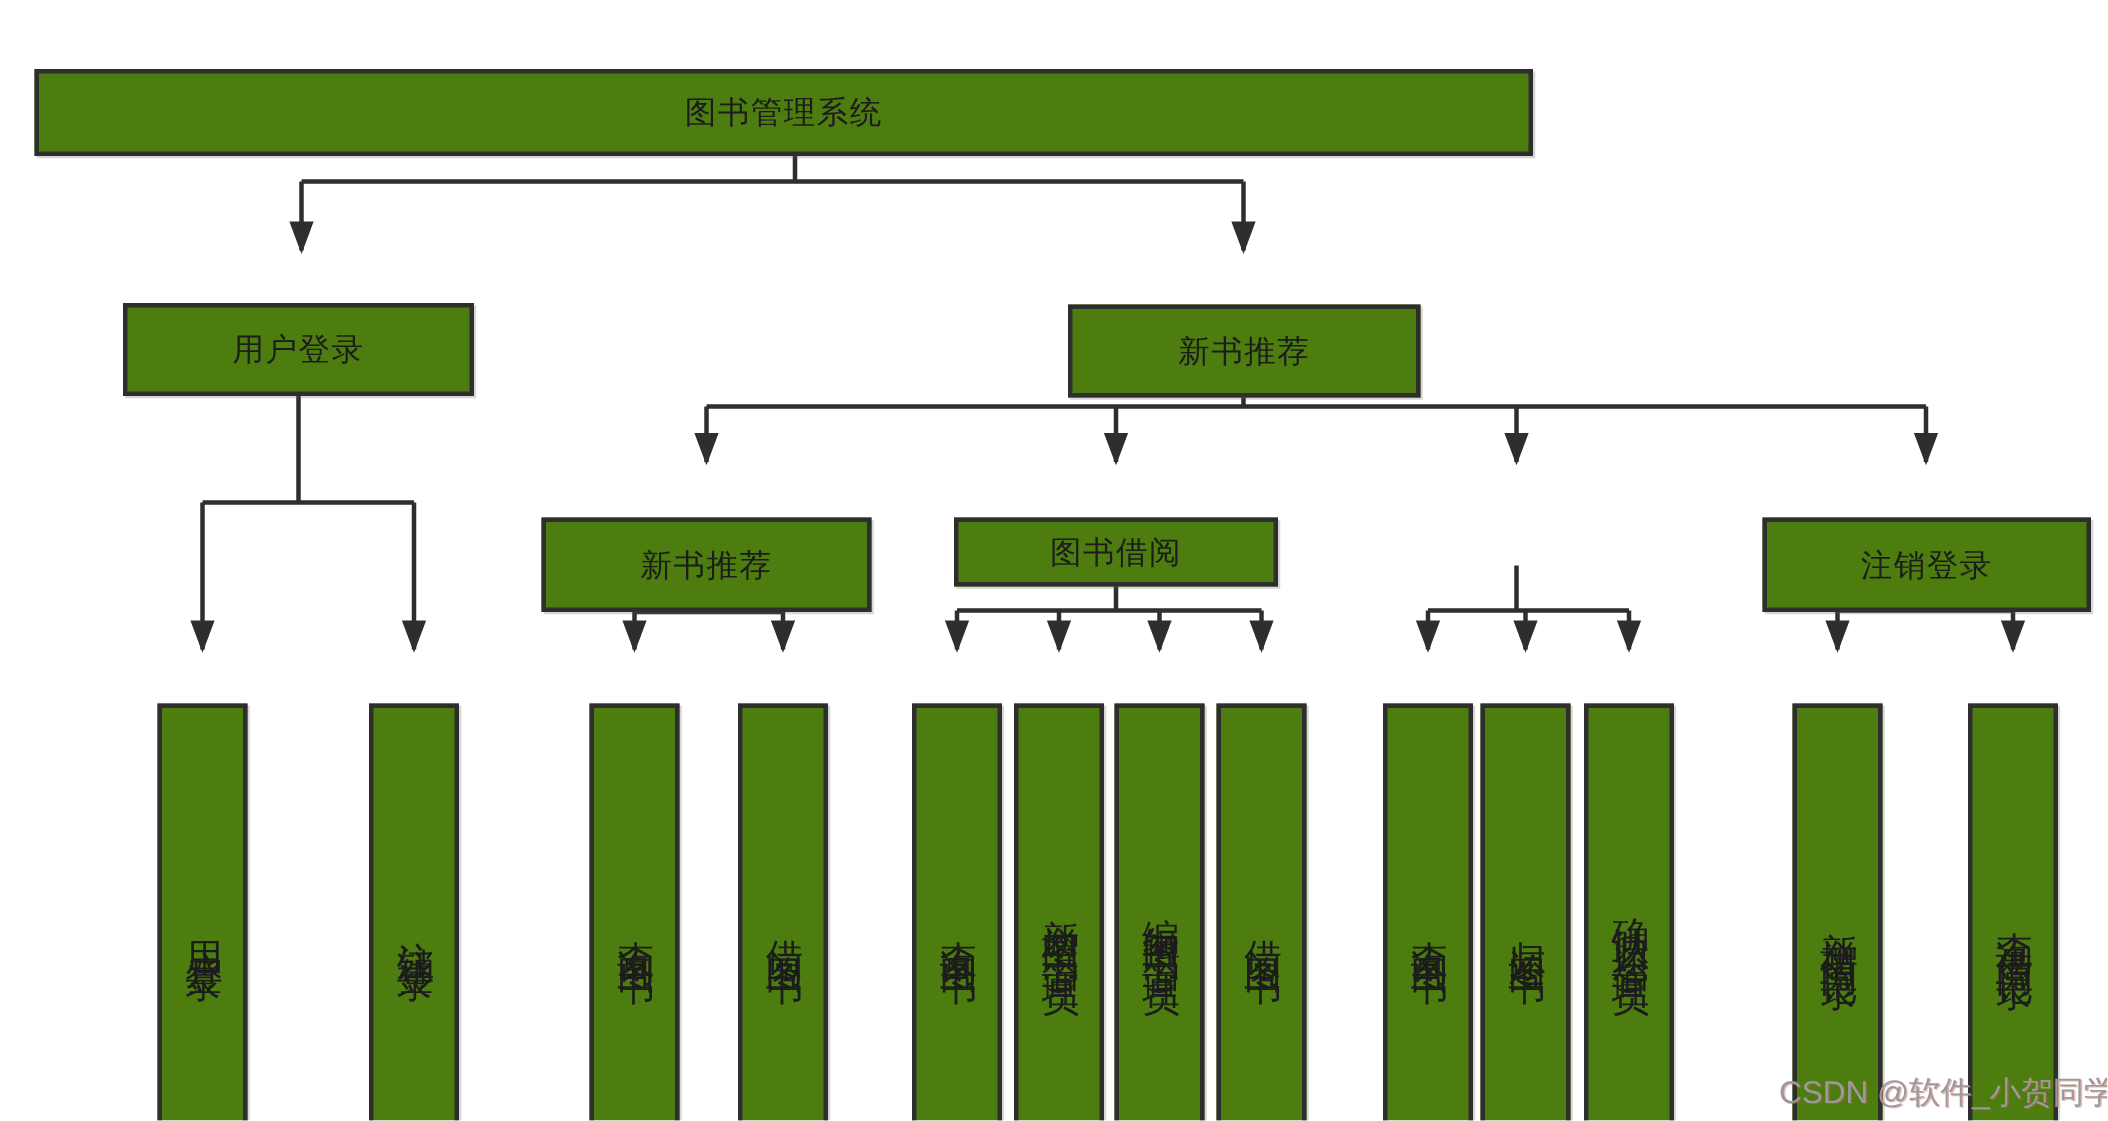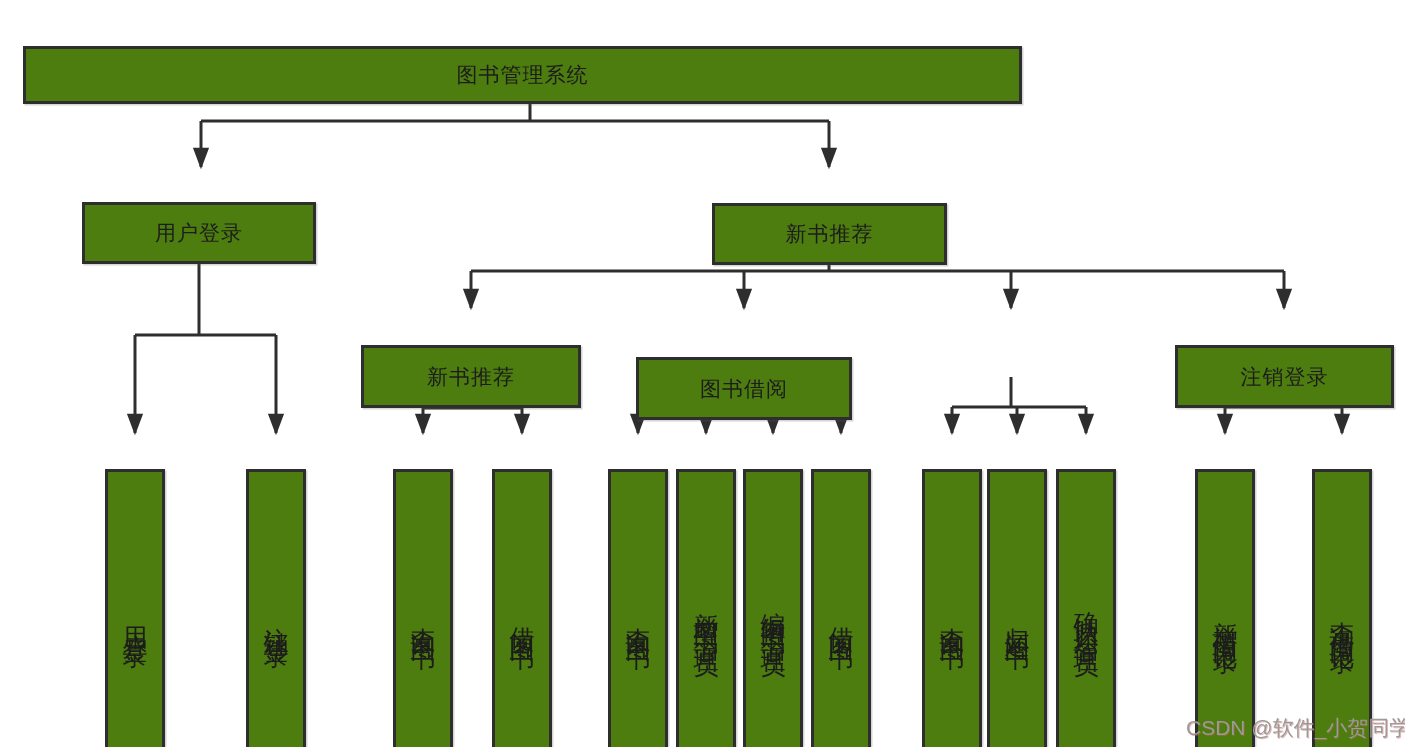--- a/index.html
+++ b/index.html
@@ -99,21 +99,21 @@
   <div class="box" style="left:82px;top:170px;width:234px;height:62px">
     <span class="hlabel">用户登录</span>
   </div>
   <div class="box" style="left:712px;top:171px;width:235px;height:62px">
     <span class="hlabel">新书推荐</span>
   </div>
 
   <div class="box" style="left:361px;top:313px;width:220px;height:63px">
     <span class="hlabel">新书推荐</span>
   </div>
-  <div class="box" style="left:636px;top:325px;width:216px;height:63px">
+  <div class="box" style="left:636px;top:313px;width:216px;height:46px">
     <span class="hlabel">图书借阅</span>
   </div>
   <div class="box" style="left:1175px;top:313px;width:219px;height:63px">
     <span class="hlabel">注销登录</span>
   </div>
 
   <div class="box" style="left:105px;top:437px;width:60px;height:300px">
     <span class="vlabel">用户登录</span>
   </div>
   <div class="box" style="left:246px;top:437px;width:60px;height:300px">

